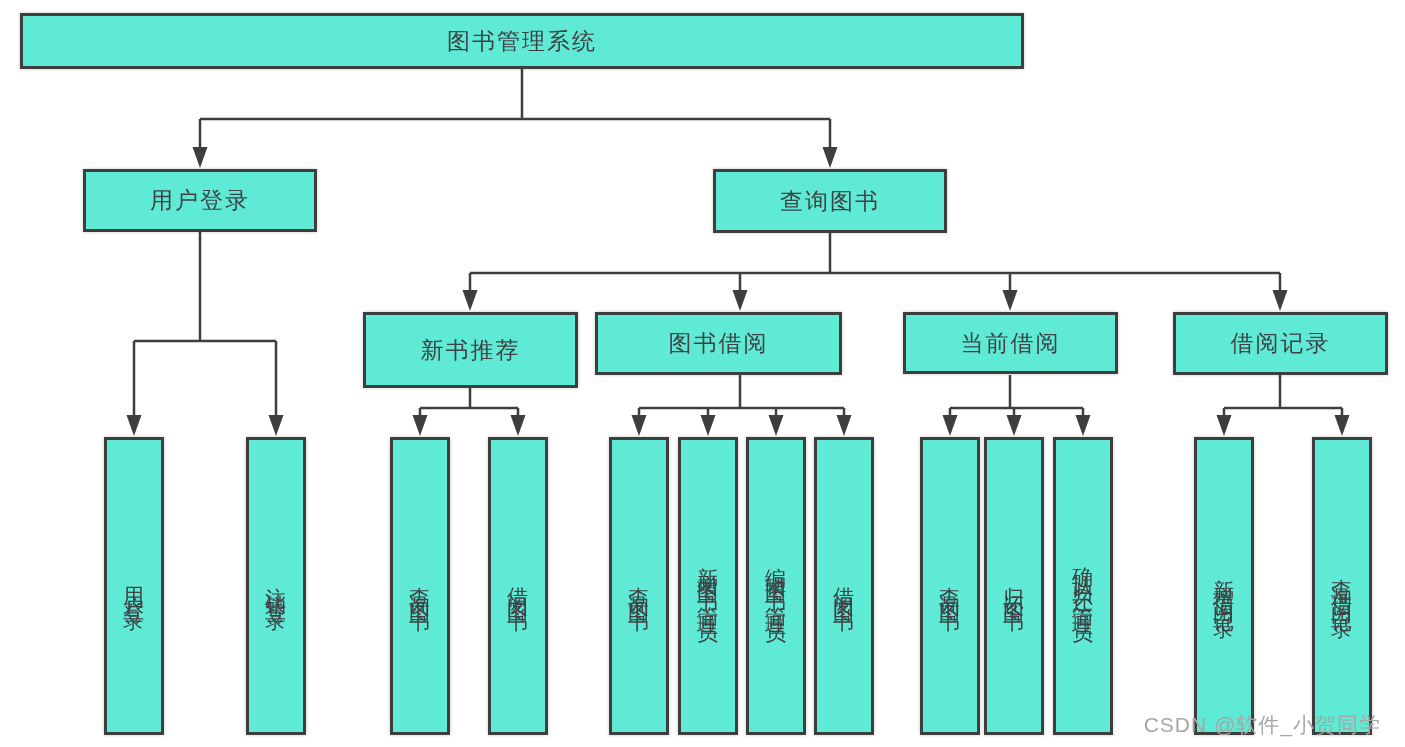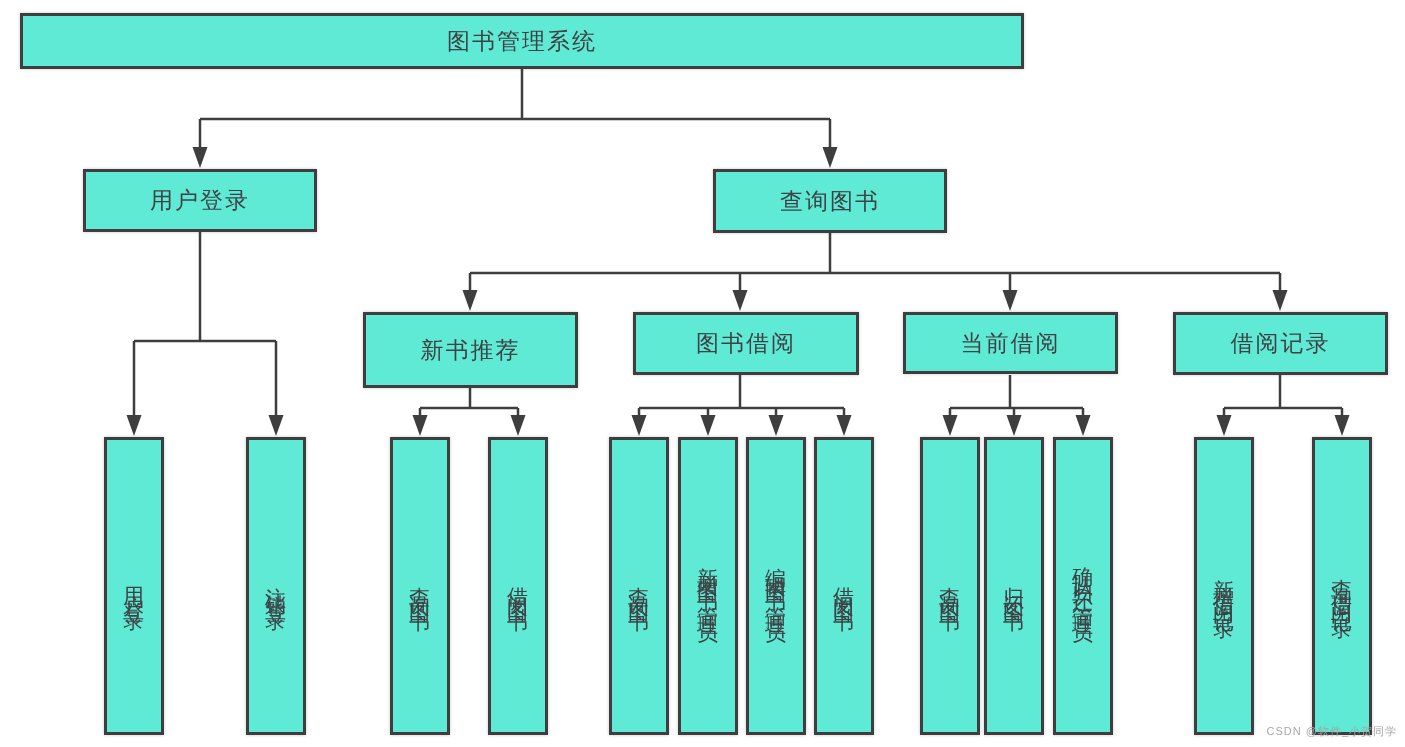--- a/index.html
+++ b/index.html
@@ -33,22 +33,22 @@
   .v-node span{
     writing-mode:vertical-rl;
     text-orientation:mixed;
     font-size:21px;
     letter-spacing:8px;
     color:var(--text);
     line-height:1;
   }
   #watermark{
     position:absolute;
-    right:8px;bottom:8px;
-    font-size:11px;
+    right:24px;bottom:8px;
+    font-size:21px;
     letter-spacing:1px;
     color:#a6a6a6;
     white-space:nowrap;
   }
 </style>
 </head>
 <body>
 
 <div id="stage">
 
@@ -90,21 +90,21 @@
   <div class="node h-node" style="left:83px;top:169px;width:234px;height:63px">
     <span>用户登录</span>
   </div>
   <div class="node h-node" style="left:713px;top:169px;width:234px;height:64px">
     <span>查询图书</span>
   </div>
 
   <div class="node h-node" style="left:363px;top:312px;width:215px;height:76px">
     <span>新书推荐</span>
   </div>
-  <div class="node h-node" style="left:633px;top:312px;width:226px;height:63px">
+  <div class="node h-node" style="left:595px;top:312px;width:247px;height:63px">
     <span>图书借阅</span>
   </div>
   <div class="node h-node" style="left:903px;top:312px;width:215px;height:62px">
     <span>当前借阅</span>
   </div>
   <div class="node h-node" style="left:1173px;top:312px;width:215px;height:63px">
     <span>借阅记录</span>
   </div>
 
   <div class="node v-node" style="left:104px;top:437px;width:60px;height:298px">

